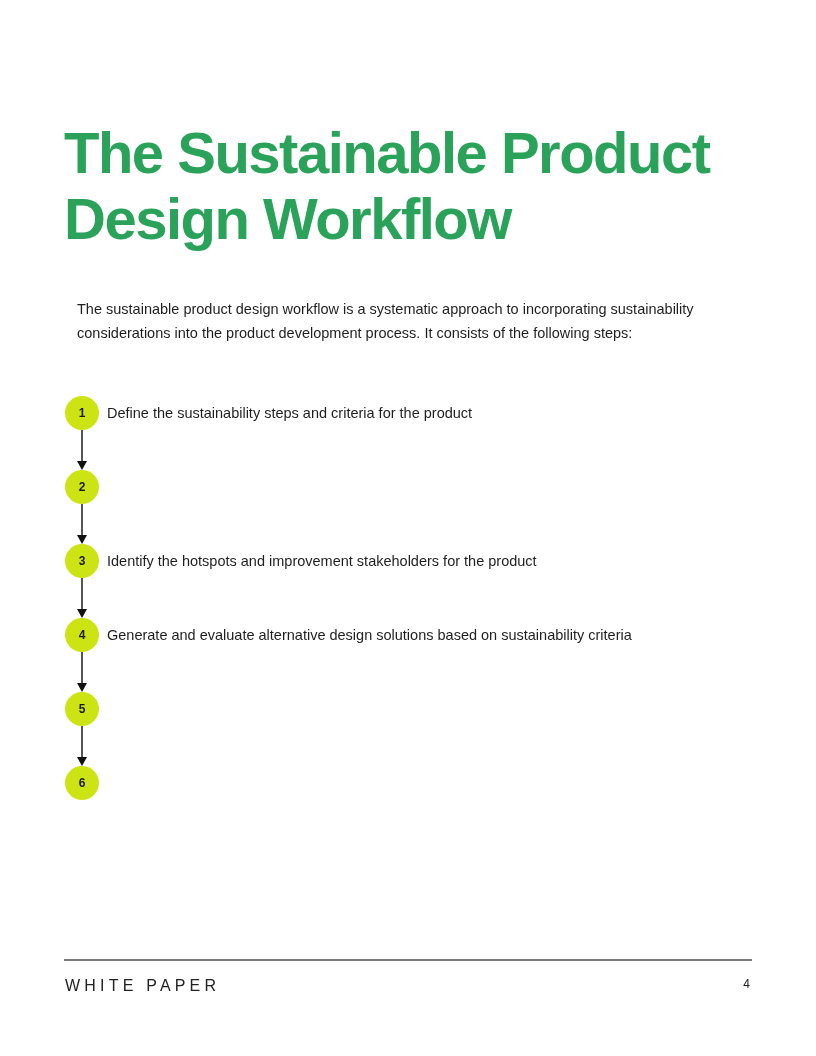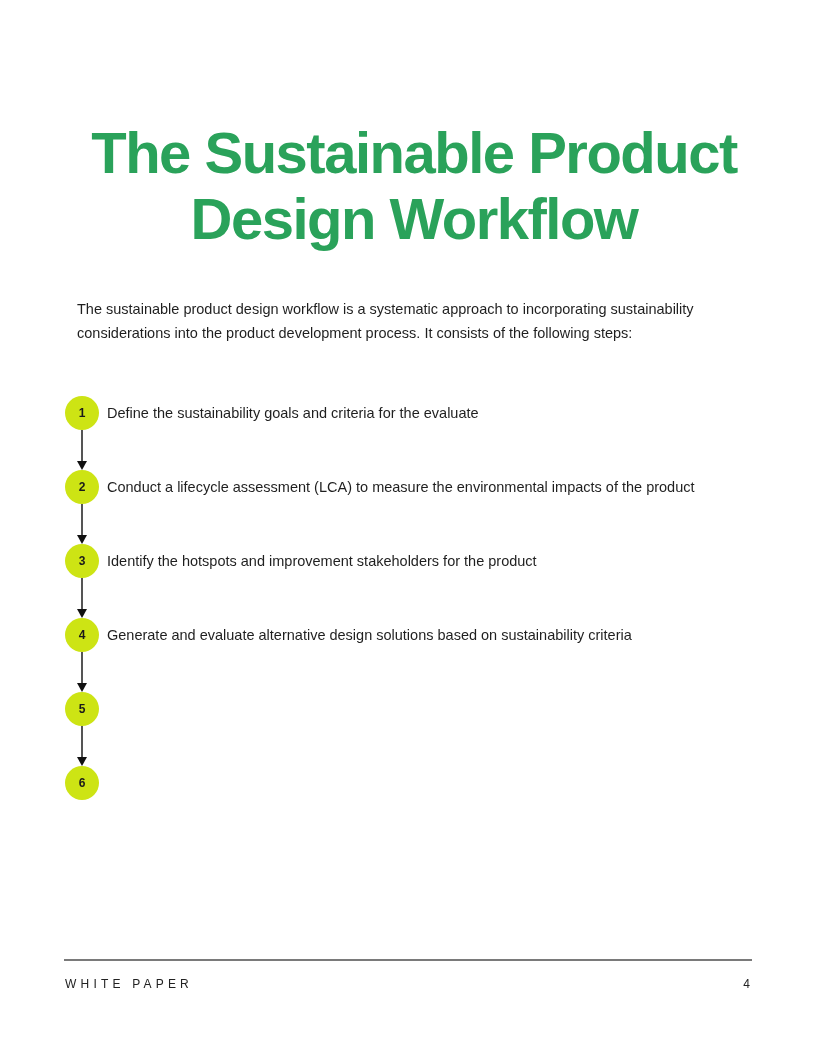--- a/index.html
+++ b/index.html
@@ -1,55 +1,54 @@
 <!DOCTYPE html>
 <html><head>
 <meta charset="utf-8">
 <style>
   html, body { margin: 0; padding: 0; background: #ffffff; }
   body { width: 816px; height: 1056px; position: relative; overflow: hidden;
          font-family: "Liberation Sans", "DejaVu Sans", sans-serif; color: #1a1a1a; }
   .title { position: absolute; left: 64px; top: 120px; width: 700px;
            font-family: "Liberation Sans", sans-serif; font-weight: bold;
-           font-size: 58px; line-height: 66px; letter-spacing: -1.5px; color: #2aa25a; margin: 0; text-align: center; }
+           font-size: 58px; line-height: 66px; letter-spacing: -1.5px; color: #2aa25a; margin: 0; }
   .intro { position: absolute; left: 65px; top: 285px; width: 680px;
            font-size: 14.5px; line-height: 24px; color: #1f1f1f; margin: 12px; }
   .steps { position: absolute; left: 65px; top: 396px; width: 700px; }
   .step { position: absolute; left: 0; height: 34px; width: 700px; }
   .badge { position: absolute; left: 0; top: 0; width: 34px; height: 34px; border-radius: 50%;
            background: #cde414; display: flex; align-items: center; justify-content: center;
            font-size: 12px; font-weight: bold; color: #1a1a1a; }
   .step-text { position: absolute; left: 42px; top: 8px; font-size: 14.5px; line-height: 18px;
                color: #1f1f1f; white-space: nowrap; }
   .connector { position: absolute; left: 16px; width: 1.5px; background: #555; }
   .arrowhead { position: absolute; left: 12px; width: 0; height: 0;
                border-left: 5px solid transparent; border-right: 5px solid transparent;
                border-top: 9px solid #111; }
   .footer-rule { position: absolute; left: 64px; top: 959px; width: 688px; height: 2px; background: #7a7a7a; }
-  .footer-label { position: absolute; left: 65px; top: 977px; font-size: 12px; letter-spacing: 4.2px; color: #222; }
+  .footer-label { position: absolute; left: 65px; top: 977px; font-size: 16px; letter-spacing: 4.2px; color: #222; }
   .page-num { position: absolute; right: 66px; top: 977px; font-size: 12px; color: #222; }
 </style>
 </head>
 <body>
 
 <h1 class="title">The Sustainable Product Design Workflow</h1>
 
 <p class="intro">The sustainable product design workflow is a systematic approach to incorporating sustainability considerations into the product development process. It consists of the following steps:</p>
 
 <div class="steps">
   <div class="step" style="top:0px;">
     <div class="badge">1</div>
-    <div class="step-text">Define the sustainability goals and criteria for the evaluate</div>
+    <div class="step-text">Define the sustainability steps and criteria for the product</div>
   </div>
   <div class="connector" style="top:34px;height:32px;"></div>
   <div class="arrowhead" style="top:65px;"></div>
 
   <div class="step" style="top:74px;">
     <div class="badge">2</div>
-    <div class="step-text">Conduct a lifecycle assessment (LCA) to measure the environmental impacts of the product</div>
   </div>
   <div class="connector" style="top:108px;height:32px;"></div>
   <div class="arrowhead" style="top:139px;"></div>
 
   <div class="step" style="top:148px;">
     <div class="badge">3</div>
     <div class="step-text">Identify the hotspots and improvement stakeholders for the product</div>
   </div>
   <div class="connector" style="top:182px;height:32px;"></div>
   <div class="arrowhead" style="top:213px;"></div>

